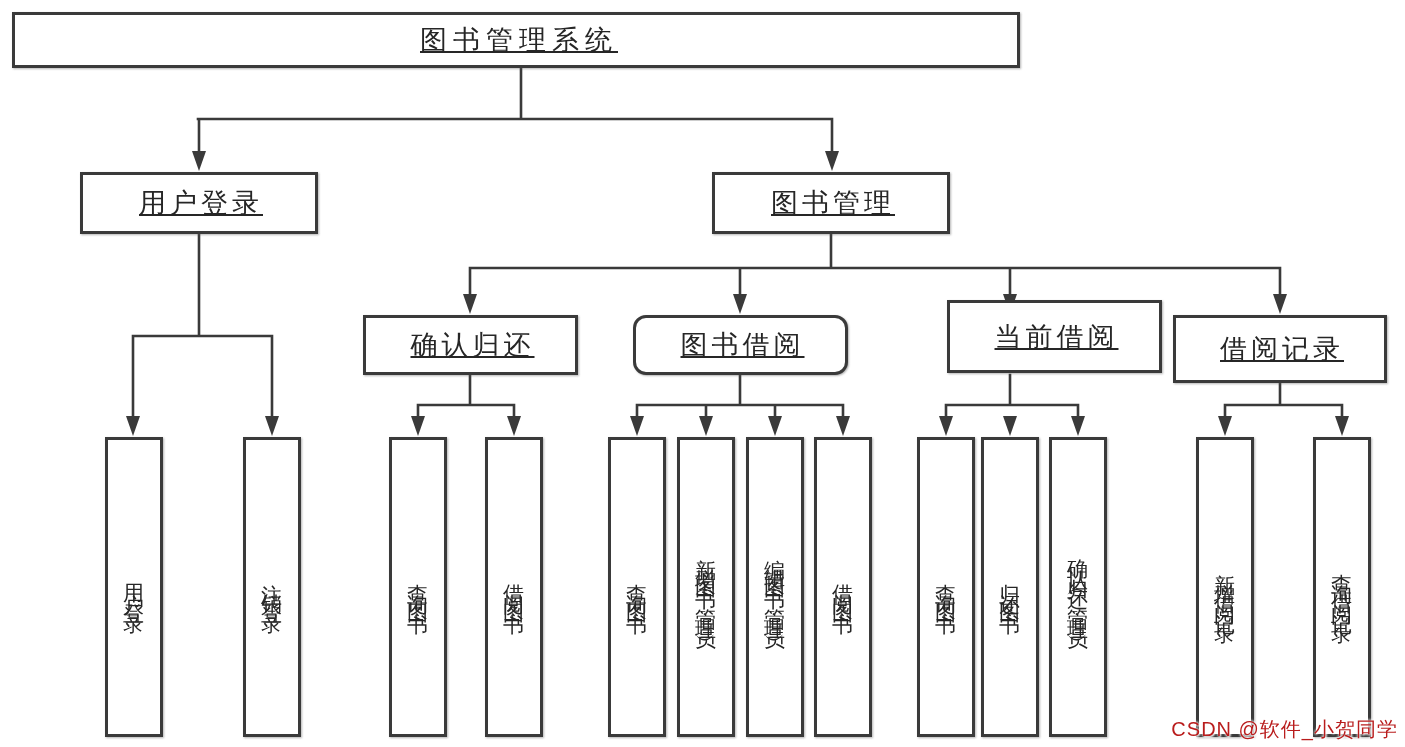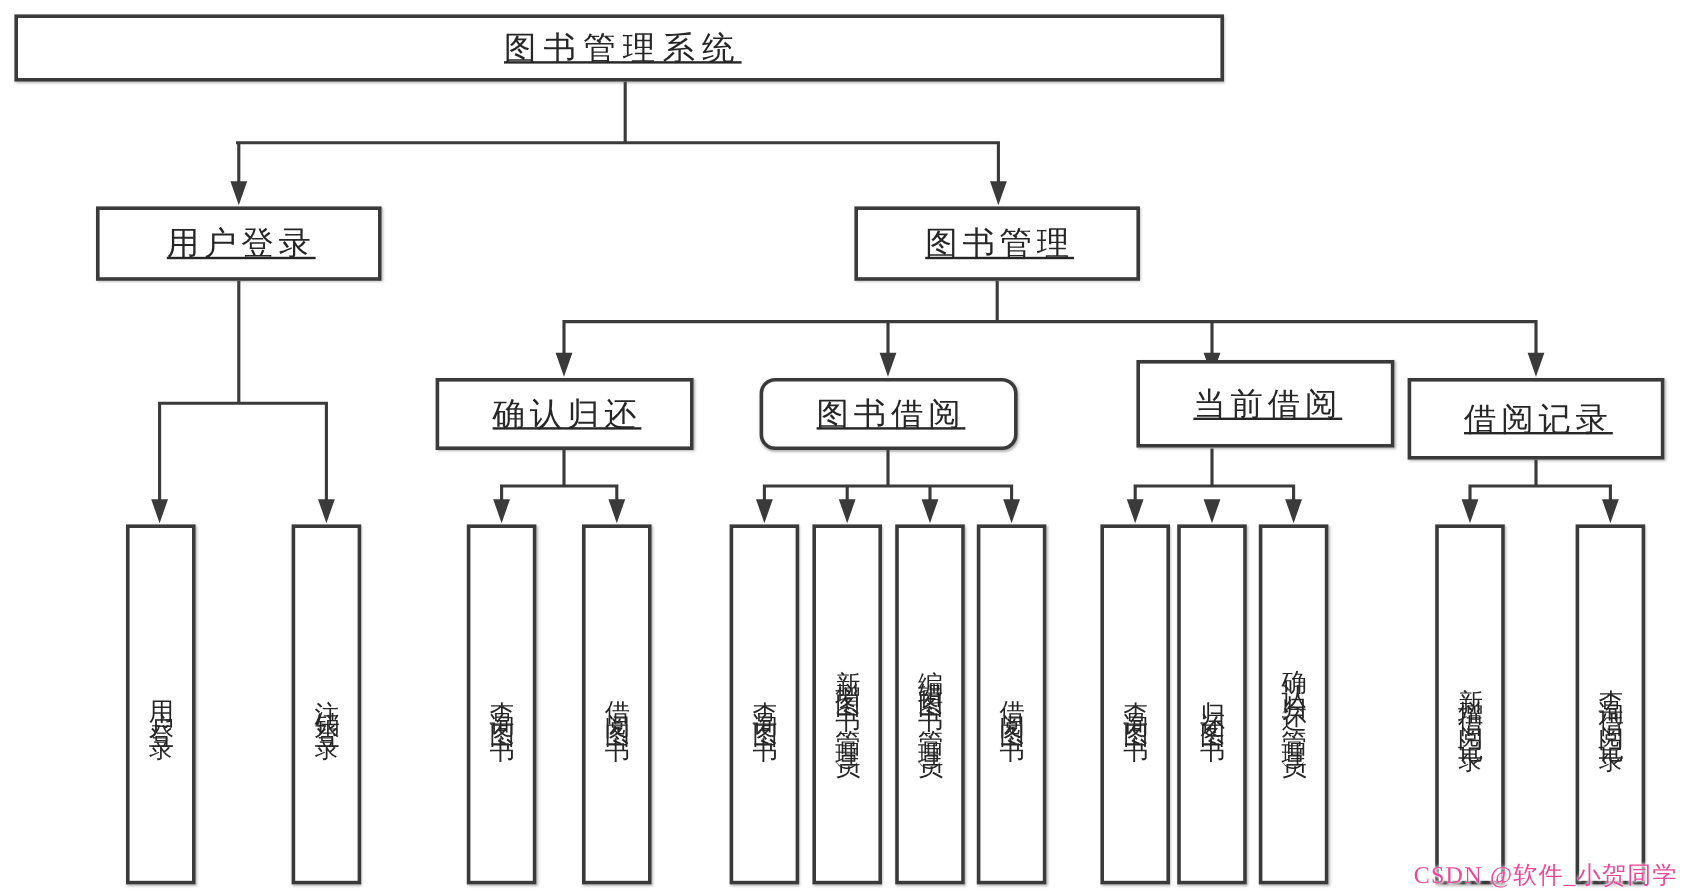--- a/index.html
+++ b/index.html
@@ -45,24 +45,23 @@
     line-height: 1;
     white-space: nowrap;
   }
   #watermark {
     position: absolute;
     right: 7px;
     top: 716px;
     z-index: 5;
     font-size: 20px;
     letter-spacing: 1px;
-    color: #ec4899;
+    color: #b91c1c;
     text-shadow: 0 0 3px #ffffff, 0 0 3px #ffffff, 1px 1px 2px #ffffff;
     white-space: nowrap;
-    font-family: Liberation Serif, serif;
   }
 </style>
 </head>
 <body>
 
 <div id="stage">
 
   <svg id="connectors" viewBox="0 0 1405 747" xmlns="http://www.w3.org/2000/svg">
     <g stroke="#3a3a3a" stroke-width="2.6" fill="none" stroke-linecap="square">
 

